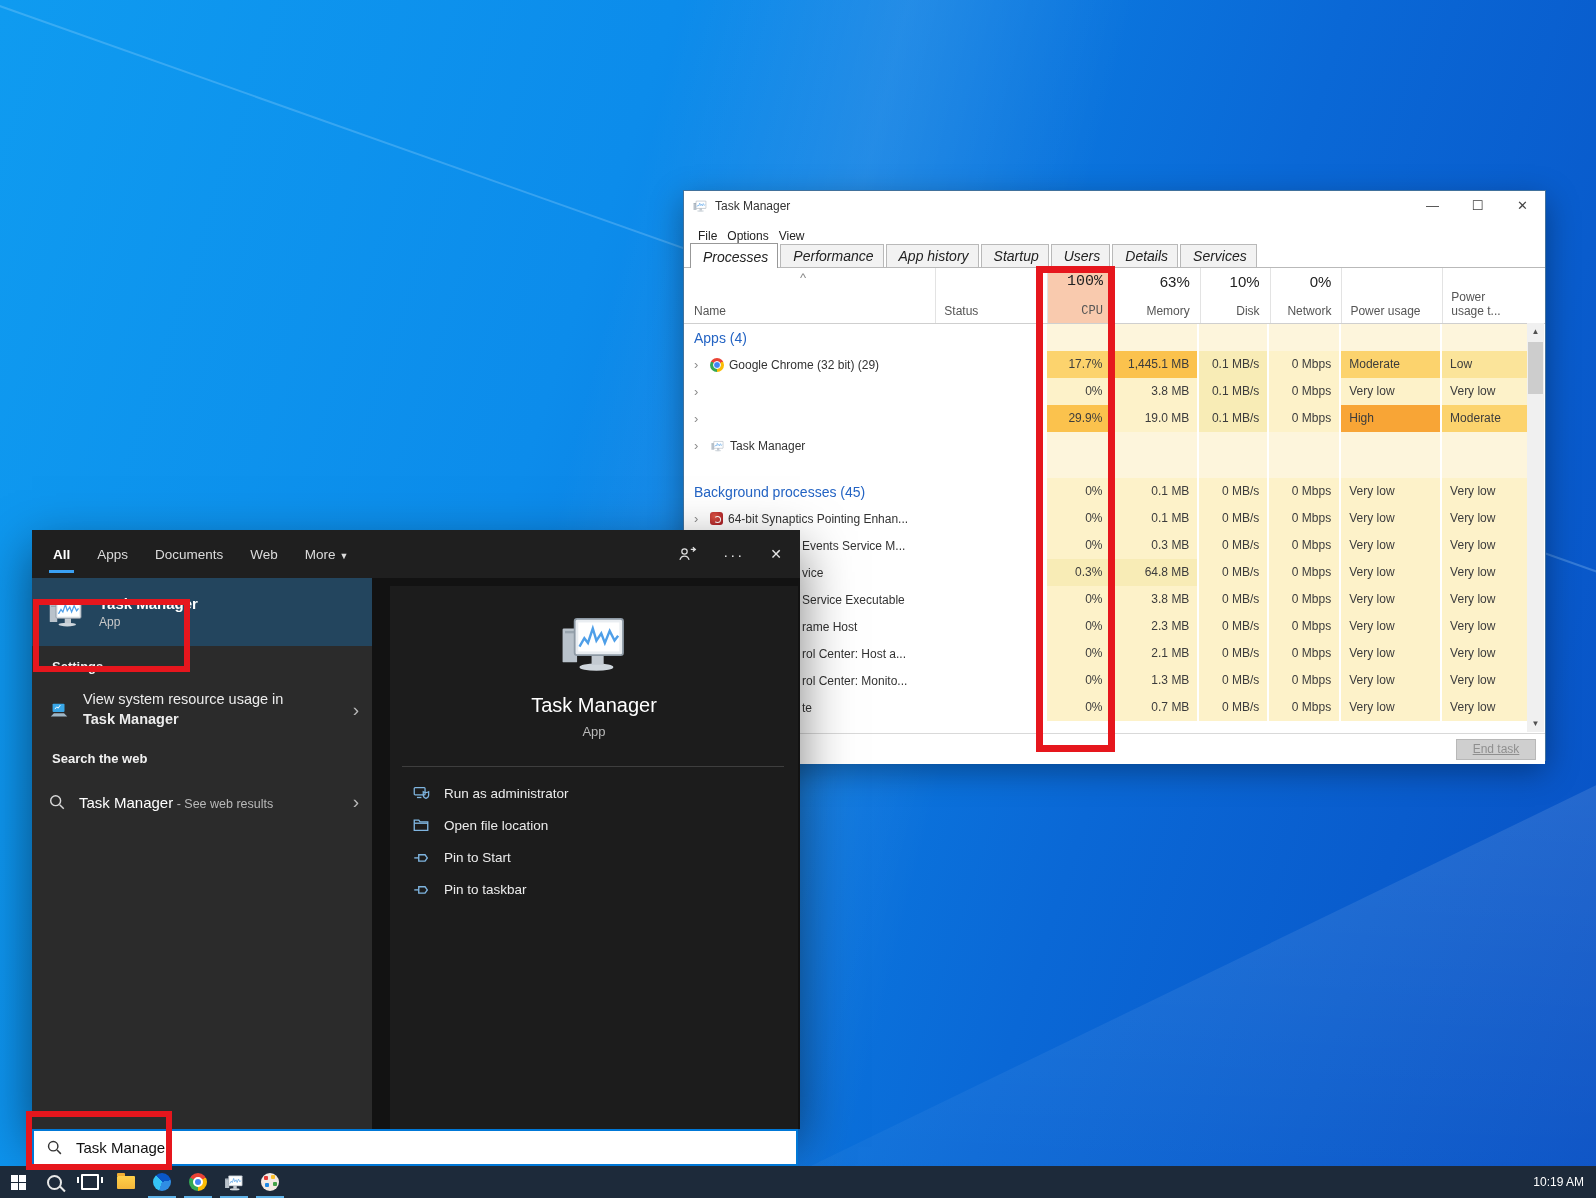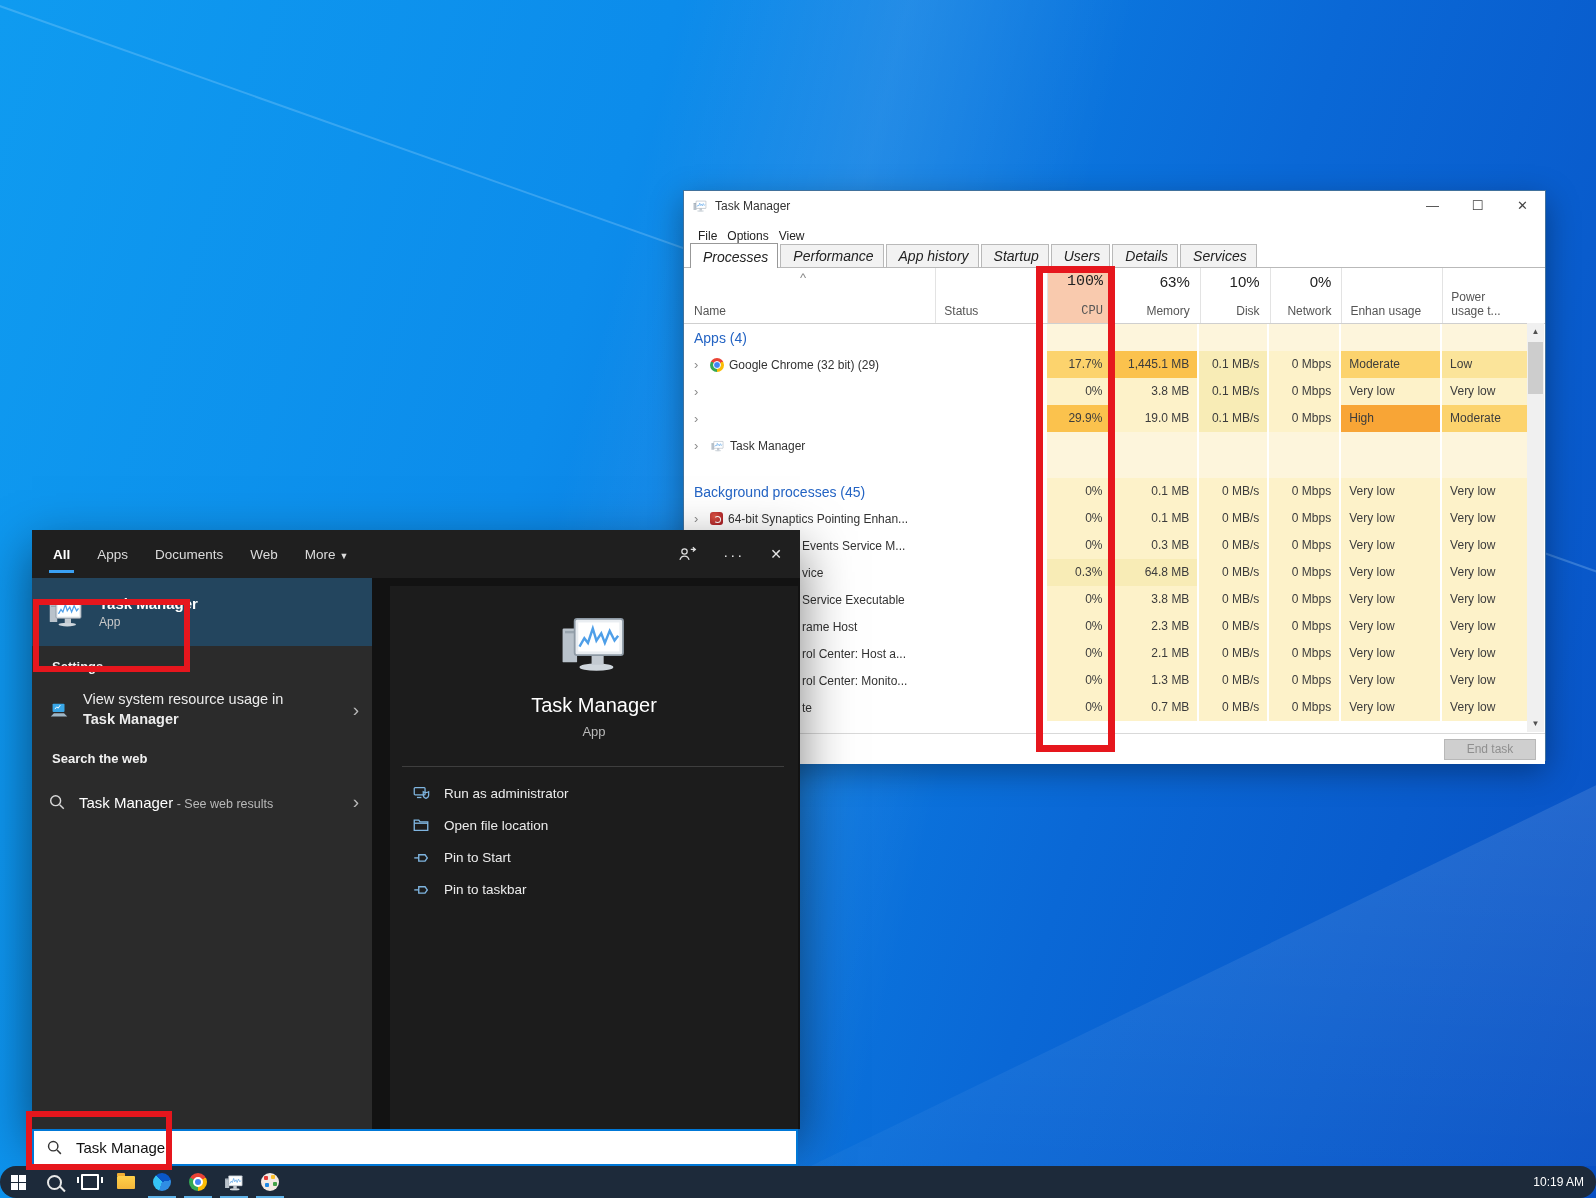--- a/index.html
+++ b/index.html
@@ -58,22 +58,22 @@
   .ric{display:inline-flex;align-items:center;justify-content:center;}
   .rstatus{width:109px;}
   .cell{height:100%;line-height:27px;font-size:12px;color:#3c3c3c;text-align:right;
     padding-right:8px;margin-left:2px;box-sizing:border-box;overflow:hidden;white-space:nowrap;}
   .c0{width:64px;}.c1{width:85px;}.c2{width:68px;}.c3{width:70px;}
   .c4{width:99px;text-align:left;padding-left:8px;}.c5{width:86px;text-align:left;padding-left:8px;}
   .l0{background:#fdf5dc;}.l1{background:#fdf2c9;}.l2{background:#f8ecb6;}
   .l25{background:#fbe49a;}.l3{background:#fcd36d;}.l4{background:#fbc24d;}.l5{background:#f8a536;}
 
   .tm-footer{height:30px;border-top:1px solid #d9d9d9;position:relative;background:#fff;}
-  .endtask{position:absolute;right:9px;top:5px;width:92px;height:21px;background:#cfcfcf;
-    border:1px solid #b8b8b8;box-sizing:border-box;color:#8f8f8f;font-size:12px;text-align:center;line-height:19px;}
+  .endtask{position:absolute;right:9px;top:5px;width:80px;height:21px;background:#cfcfcf;
+    border:1px solid #b8b8b8;box-sizing:border-box;color:#8f8f8f;font-size:12px;text-align:center;line-height:19px;text-decoration:underline;}
   .sbar{position:absolute;right:1px;top:132px;width:17px;height:409px;background:#f0f0f0;}
   .sarrow{position:absolute;left:0;width:17px;height:17px;text-align:center;font-size:8px;color:#505050;line-height:17px;}
   .sarrow.up{top:0;}.sarrow.down{bottom:0;}
   .sthumb{position:absolute;left:1px;top:19px;width:15px;height:52px;background:#cdcdcd;}
 
   
   .chrome-icon{width:14px;height:14px;border-radius:50%;position:relative;flex:0 0 auto;
     background:conic-gradient(from -60deg,#ea4335 0 120deg,#fbbc05 0 240deg,#34a853 0 360deg);}
   .chrome-icon::after{content:'';position:absolute;inset:3px;background:#4285f4;border:1.5px solid #fff;border-radius:50%;}
   .synaptics-icon{width:13px;height:13px;border-radius:3px;flex:0 0 auto;position:relative;
@@ -113,21 +113,21 @@
   .act{display:flex;align-items:center;gap:14px;padding:7px 0 7px 22px;font-size:13.5px;color:#ececec;}
 
   
   .sbox{position:absolute;left:32px;top:1129px;width:766px;height:37px;background:#fff;
     border:2px solid #0078d7;box-sizing:border-box;display:flex;align-items:center;gap:13px;
     padding-left:12px;z-index:20;}
   .sbox .val{font-size:15px;color:#111;}
 
   
   .tkbar{position:absolute;left:0;right:0;top:1166px;height:32px;background:#1d2a3a;display:flex;
-    align-items:center;z-index:30;border-radius:16px;}
+    align-items:center;z-index:30;}
   .ticon{width:36px;height:32px;display:flex;align-items:center;justify-content:center;position:relative;}
   .ticon.running::after{content:'';position:absolute;bottom:0;left:4px;right:4px;height:2px;background:#5fb2e8;}
   .clock{margin-left:auto;padding-right:12px;color:#fff;font-size:12px;}
   .win-logo{width:15px;height:15px;display:grid;grid-template-columns:7px 7px;grid-template-rows:7px 7px;gap:1px;}
   .win-logo i{background:#fff;}
   .tmag{width:11px;height:11px;border:2px solid #e8e8e8;border-radius:50%;position:relative;}
   .tmag::after{content:'';position:absolute;width:7px;height:2px;background:#e8e8e8;transform:rotate(45deg);right:-6px;bottom:-2px;}
   .tview{width:14px;height:12px;border:2px solid #fff;border-radius:1px;position:relative;}
   .tview::before{content:'';position:absolute;left:-6px;top:1px;width:2px;height:6px;background:#fff;}
   .tview::after{content:'';position:absolute;right:-6px;top:1px;width:2px;height:6px;background:#fff;}
@@ -213,21 +213,21 @@
     <div class="hc c2">
       <span class="hpct">10%</span>
       <span class="hlabel">Disk</span>
     </div>
     <div class="hc c3">
       <span class="hpct">0%</span>
       <span class="hlabel">Network</span>
     </div>
     <div class="hc c4 left">
       <span class="hpct">&nbsp;</span>
-      <span class="hlabel">Enhan usage</span>
+      <span class="hlabel">Power usage</span>
     </div>
     <div class="hc c5 left">
       <span class="hpct">&nbsp;</span>
       <span class="hlabel">Power usage t...</span>
     </div>
     <div class="hsb"></div>
   </div>
 
   <div class="tm-rows">
       <div class="trow section">

